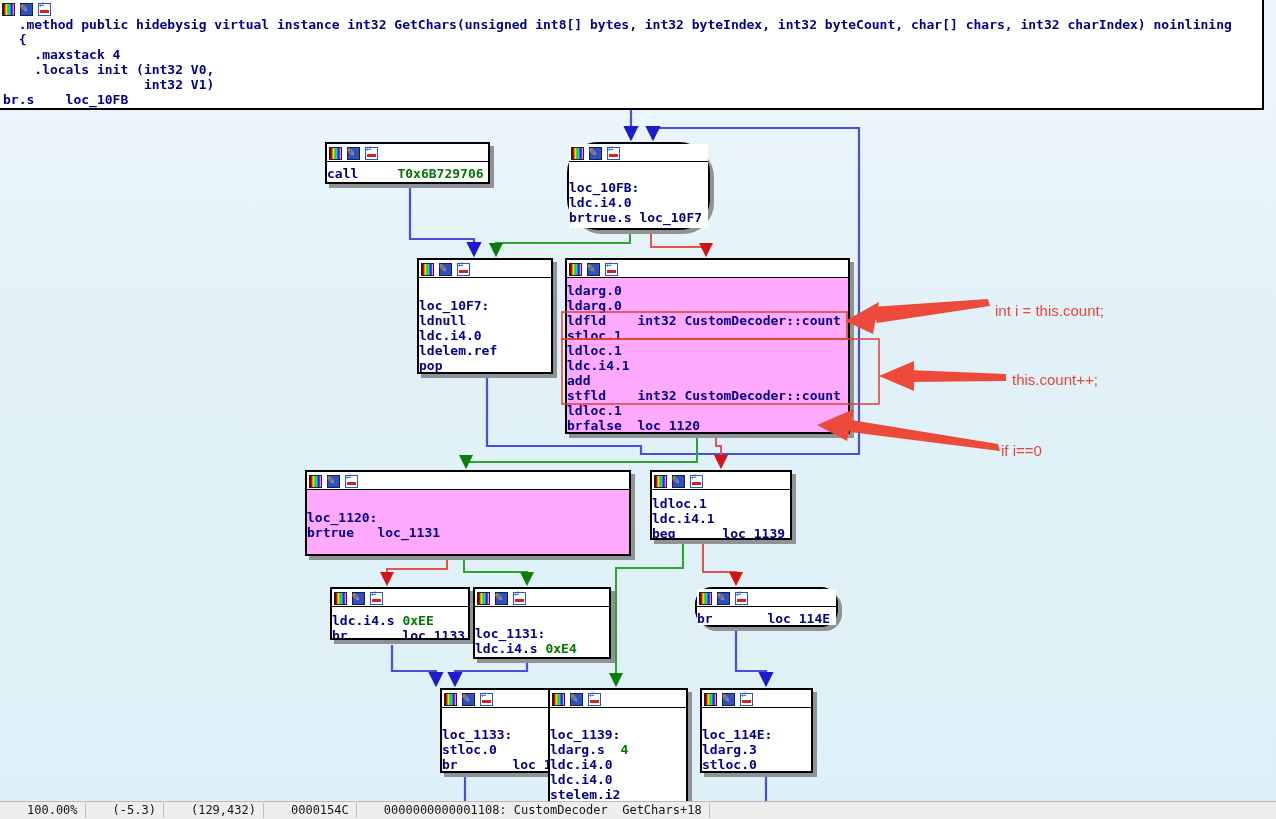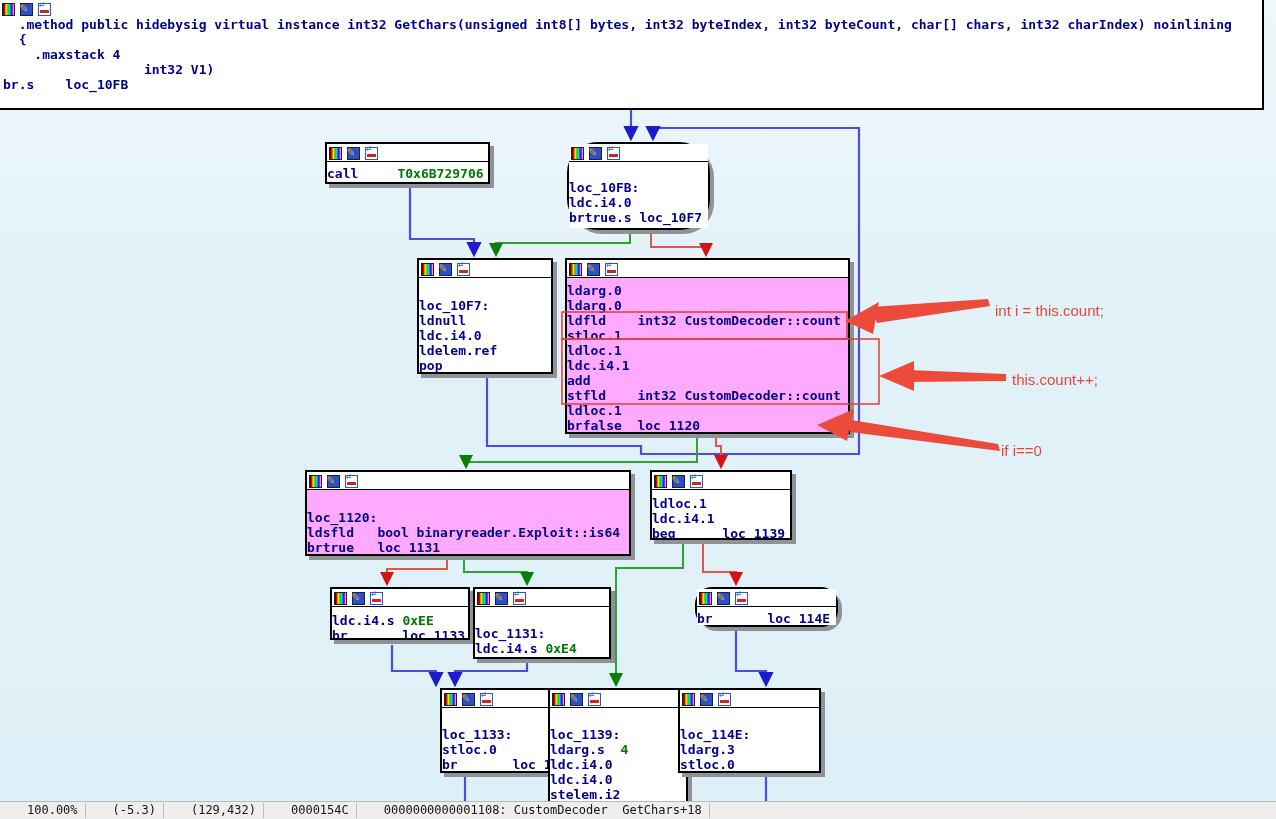--- a/index.html
+++ b/index.html
@@ -83,20 +83,21 @@
 
   <div class="hdr">
     <div class="tbar">
       <span class="nicon icon-palette"></span>
       <span class="nicon icon-edit"></span>
       <span class="nicon icon-xref"></span>
     </div>
     <div class="hline">  .method public hidebysig virtual instance int32 GetChars(unsigned int8[] bytes, int32 byteIndex, int32 byteCount, char[] chars, int32 charIndex) noinlining</div>
     <div class="hline">  {</div>
     <div class="hline">    .maxstack 4</div>
+    <div class="hline">    .locals init (int32 V0,</div>
     <div class="hline">                  int32 V1)</div>
     <div class="hline">br.s    loc_10FB</div>
   </div>
 
   <div id="canvas">
       <div class="node" style="left: 325px; top: 142px; width: 165px; height: 42px;">
         <div class="tbar">
           <span class="nicon icon-palette"></span>
           <span class="nicon icon-edit"></span>
           <span class="nicon icon-xref"></span>
@@ -151,21 +152,20 @@
         </div>
       </div>
       <div class="node pink" style="left: 305px; top: 470px; width: 326px; height: 86px;">
         <div class="tbar">
           <span class="nicon icon-palette"></span>
           <span class="nicon icon-edit"></span>
           <span class="nicon icon-xref"></span>
         </div>
         <div class="nbody" style="padding-top: 20px;">
           <div class="cline"><span class="code">loc_1120:</span></div>
-          <div class="cline"><span class="code">ldsfld   bool binaryreader.Exploit::is64</span></div>
           <div class="cline"><span class="code">brtrue   loc_1131</span></div>
         </div>
       </div>
       <div class="node" style="left: 650px; top: 470px; width: 142px; height: 70px;">
         <div class="tbar">
           <span class="nicon icon-palette"></span>
           <span class="nicon icon-edit"></span>
           <span class="nicon icon-xref"></span>
         </div>
         <div class="nbody" style="padding-top: 6px;">
@@ -226,21 +226,21 @@
         </div>
         <div class="nbody" style="padding-top: 19px;">
           <div class="cline"><span class="code">loc_1139:</span></div>
           <div class="cline"><span class="code">ldarg.s  </span><span class="imm">4</span></div>
           <div class="cline"><span class="code">ldc.i4.0</span></div>
           <div class="cline"><span class="code">ldc.i4.0</span></div>
           <div class="cline"><span class="code">stelem.i2</span></div>
           <div class="cline"><span class="code">ldarg.s  </span><span class="imm">4</span></div>
         </div>
       </div>
-      <div class="node" style="left: 678px; top: 688px; width: 143px; height: 85px;">
+      <div class="node" style="left: 700px; top: 688px; width: 113px; height: 85px;">
         <div class="tbar">
           <span class="nicon icon-palette"></span>
           <span class="nicon icon-edit"></span>
           <span class="nicon icon-xref"></span>
         </div>
         <div class="nbody" style="padding-top: 19px;">
           <div class="cline"><span class="code">loc_114E:</span></div>
           <div class="cline"><span class="code">ldarg.3</span></div>
           <div class="cline"><span class="code">stloc.0</span></div>
         </div>

